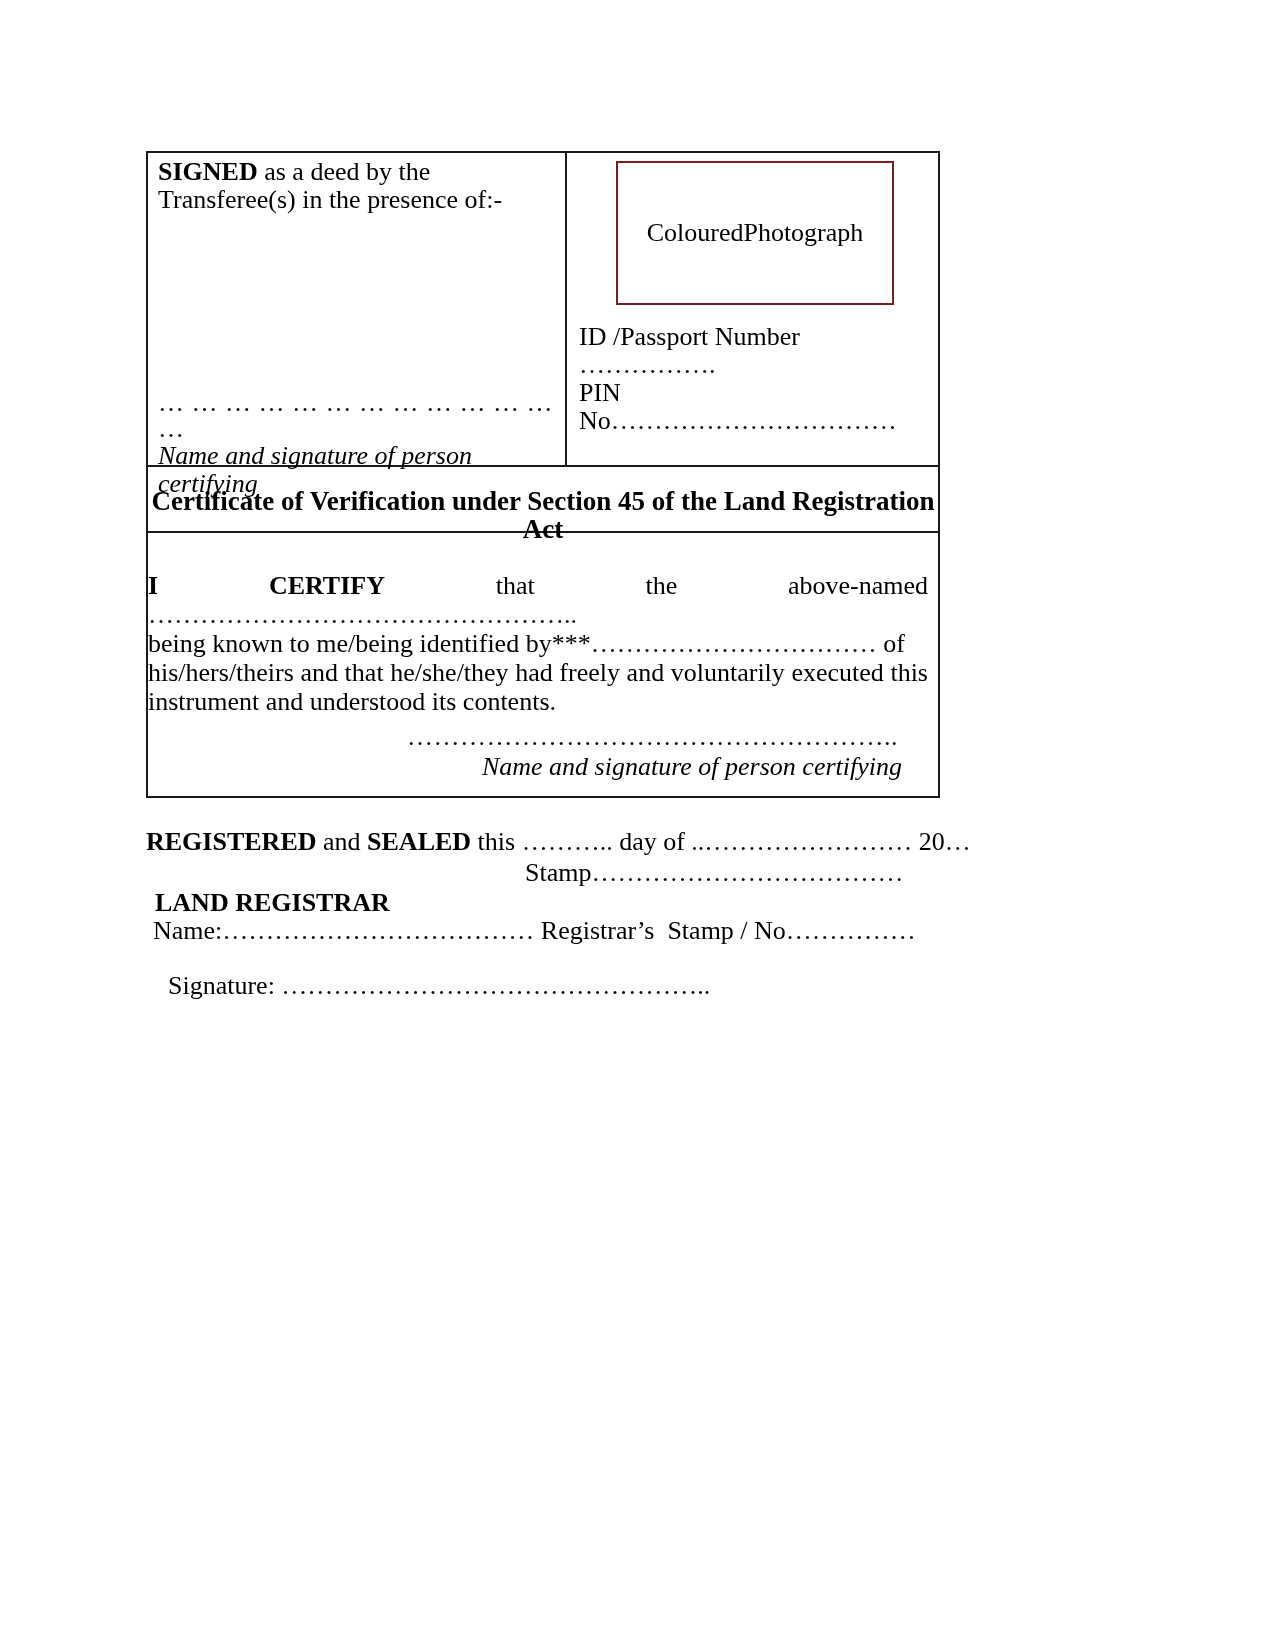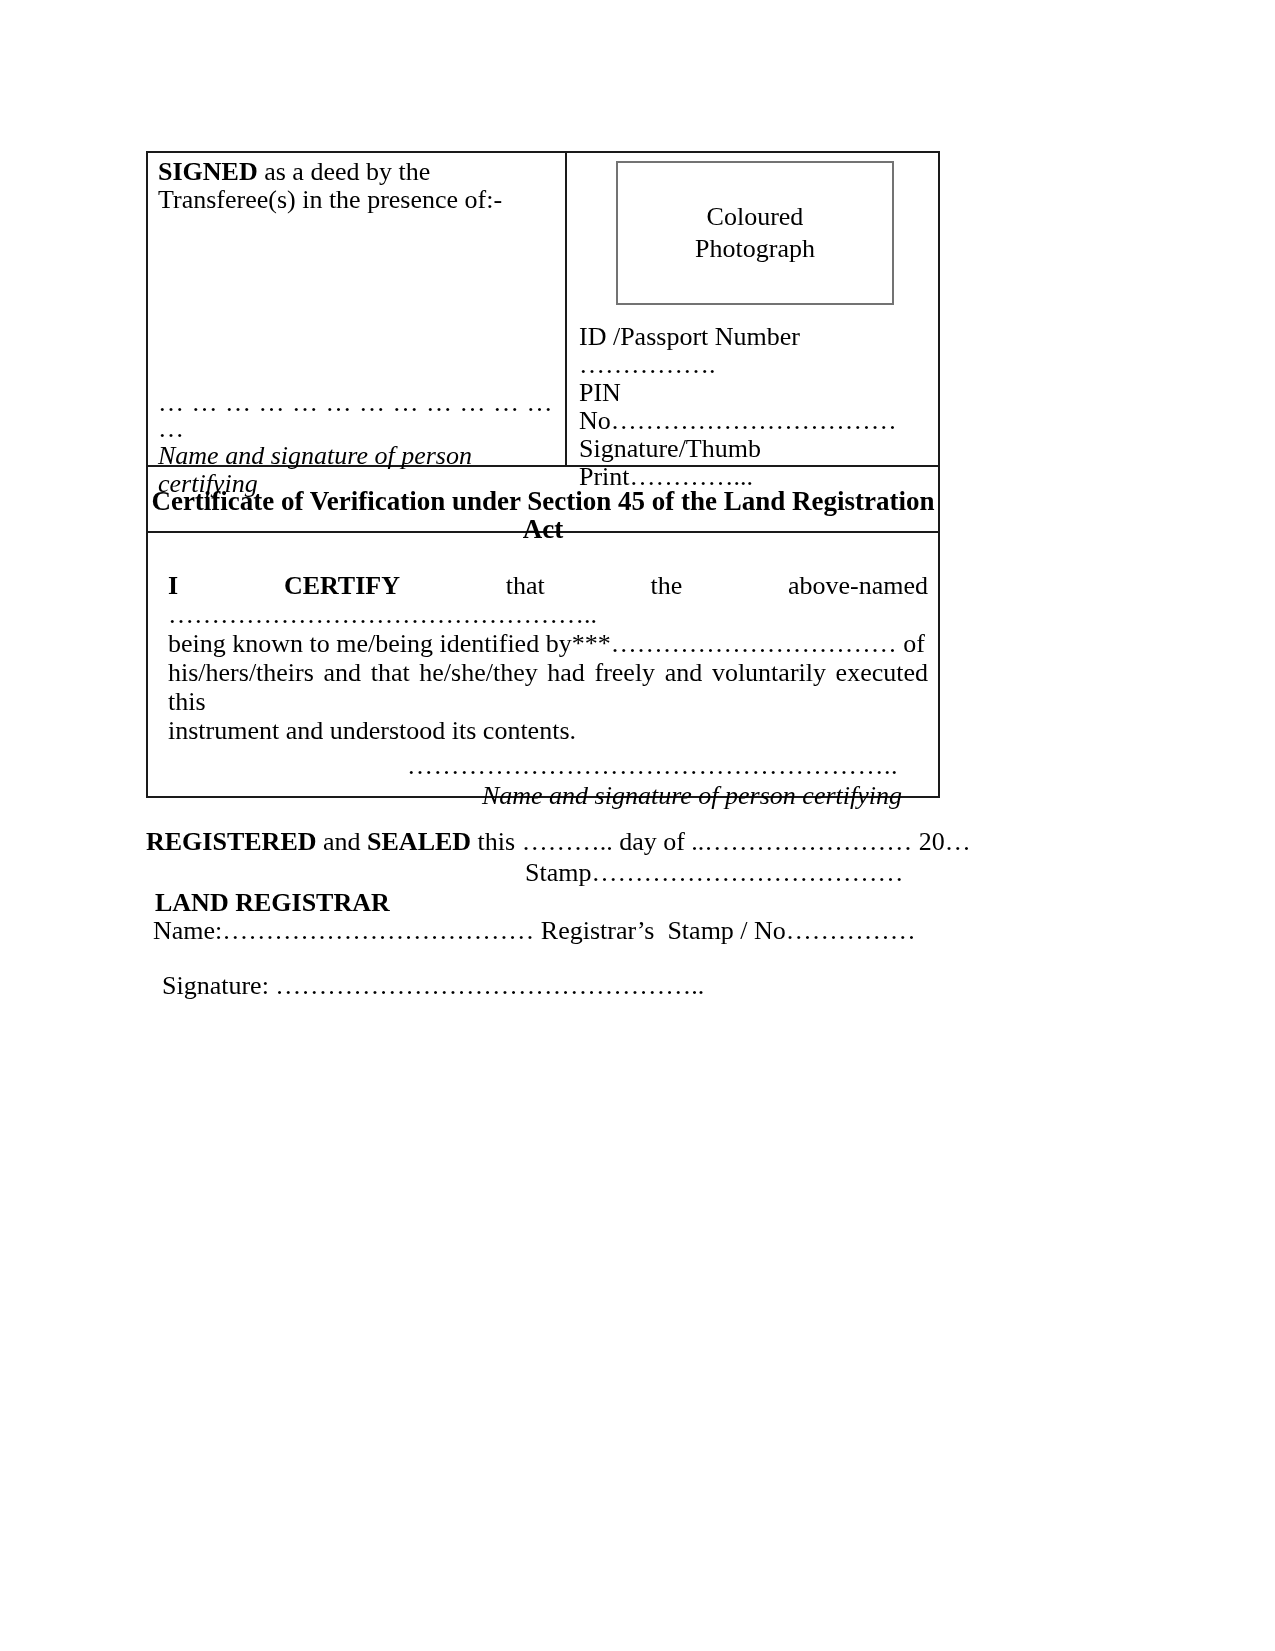--- a/index.html
+++ b/index.html
@@ -33,56 +33,56 @@
     padding: 0 10px 0 12px;
   }
   .signed-spacer { height: 176px; }
   .dots-line { line-height: 26px; letter-spacing: 0.5px; }
   .italic { font-style: italic; }
   .bold { font-weight: bold; }
 
   .photo-box {
     margin: 8px 0 0 37px;
     width: 278px; height: 144px;
-    border: 2px solid #737373;
-    display: flex; flex-direction: column;
+    border: 2px solid #7f1d1d;
+    display: flex; 
     align-items: center; justify-content: center;
     line-height: 32px;
   }
   .id-block { margin-top: 18px; line-height: 28px; }
 
   .row-heading {
     height: 66px;
     border-bottom: 2px solid #1a1a1a;
     text-align: center;
     font-weight: bold;
     font-size: 27px;
     line-height: 28px;
     padding-top: 20px;
   }
 
   .row-certify {
     height: 265px;
-    padding: 0 10px 0 20px;
+    padding: 0 10px 0 0;
     position: relative;
     margin-top: 23px;
   }
   .certify-par { margin-top: 38px; line-height: 29px; }
   .jline { text-align: justify; text-align-last: justify; }
   .nline { text-align: left; }
   .sign-dots { margin-top: 6px; text-align: right; padding-right: 30px; letter-spacing: 0.5px; }
   .sign-caption { text-align: right; padding-right: 26px; }
 
   
   .foot-line { position: absolute; white-space: pre; line-height: 28px; }
   .f-registered { left: 146px; top: 828px; }
   .f-seal { left: 525px; top: 859px; }
   .f-registrar { left: 155px; top: 889px; font-weight: bold; }
   .f-name { left: 153px; top: 917px; }
-  .f-signature { left: 162px; top: 972px; }
+  .f-signature { left: 168px; top: 972px; }
 </style>
 </head>
 <body>
 
 <div class="page">
 
   <div class="doc-table">
 
     <div class="row-top">
       <div class="cell-signed">
@@ -95,21 +95,20 @@
       </div>
 
       <div class="cell-photo">
         <div class="photo-box">
           <div>Coloured</div>
           <div>Photograph</div>
         </div>
         <div class="id-block">
           <div>ID /Passport Number …………….</div>
           <div>PIN No……………………………</div>
-          <div>Signature/Thumb Print…………...</div>
         </div>
       </div>
     </div>
 
     <div class="row-heading">
       <div>Certificate of Verification under Section 45 of the Land Registration</div>
       <div>Act</div>
     </div>
 
     <div class="row-certify">

